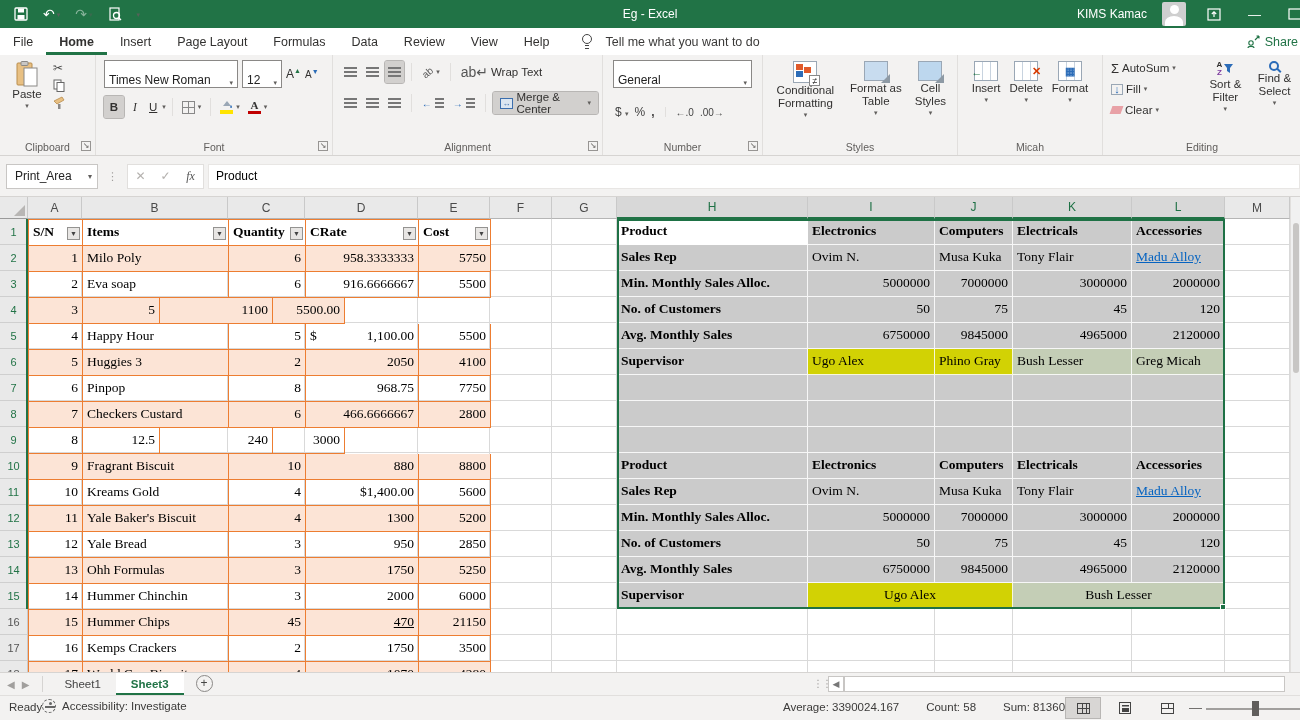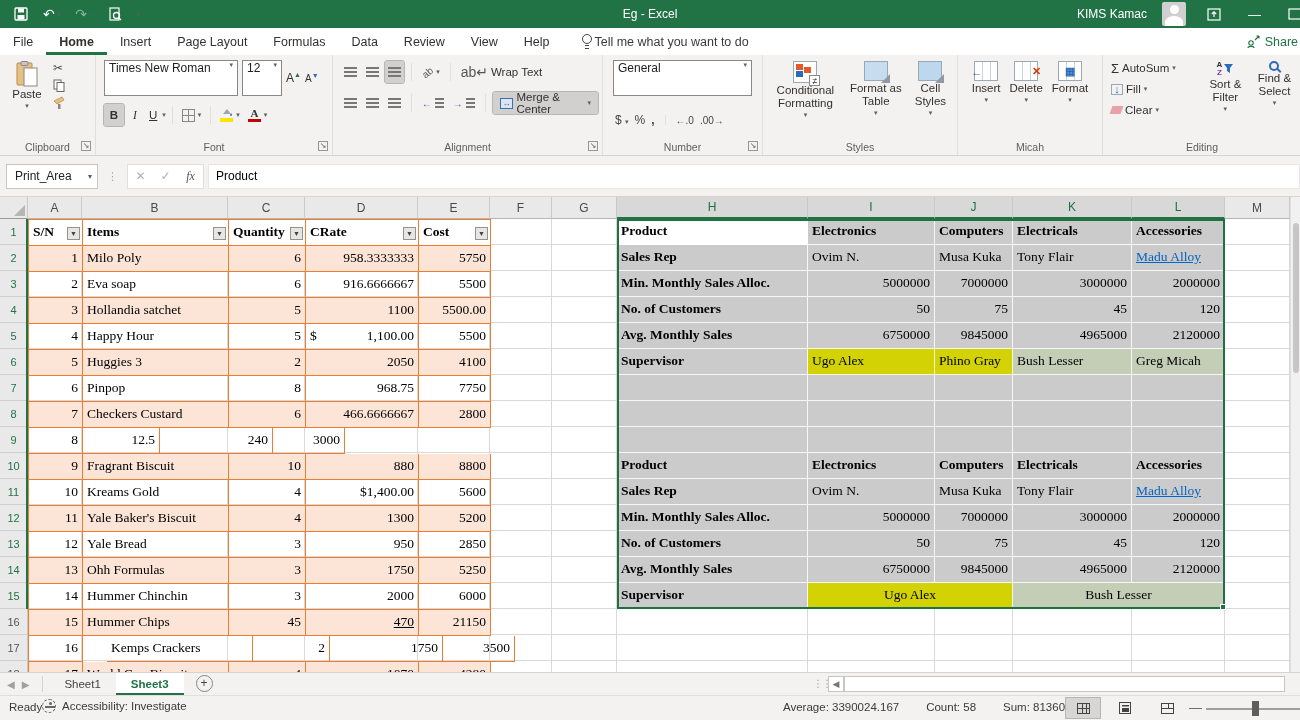--- a/index.html
+++ b/index.html
@@ -15,36 +15,36 @@
   .tb-right{margin-left:auto;display:flex;align-items:center;gap:15px;margin-right:0;font-size:12px;z-index:2}
   .avatar{width:24px;height:24px;background:#cfcfcf;border-radius:2px;position:relative;overflow:hidden;flex:0 0 auto}
   .avatar::before{content:"";position:absolute;left:7.5px;top:3px;width:9px;height:9px;border-radius:50%;background:#fff}
   .avatar::after{content:"";position:absolute;left:3px;top:13.5px;width:18px;height:12px;border-radius:50% 50% 0 0;background:#fff}
   .winbtn{font-size:13px;padding:0 6px}
   
   #tabrow{height:27px;background:#fff;display:flex;align-items:stretch;font-size:12.5px;color:#323130;position:relative}
   #menu-tabs{display:flex}
   .mtab{padding:0 13px;display:flex;align-items:center;cursor:default}
   .mtab.active{font-weight:bold;box-shadow:inset 0 -3px 0 #217346}
-  .tellme{display:flex;align-items:center;gap:1px;margin-left:20px;color:#3b3a39}
+  .tellme{display:flex;align-items:center;gap:12px;margin-left:20px;color:#3b3a39}
   .bulb{width:11px;height:15px;position:relative;display:inline-block}
   .bulb i{position:absolute;left:0;top:0;width:10px;height:10px;border:1.4px solid #444;border-radius:50%}
   .bulb b{position:absolute;left:3px;bottom:0;width:4px;height:4px;border-top:1.4px solid #444;border-bottom:1.4px solid #444}
   .share{position:absolute;right:0;top:0;height:100%;display:flex;align-items:center;gap:5px;color:#217346;padding:0 2px 0 10px;overflow:hidden}
   
   #ribbon{height:101px;background:#F3F2F1;border-bottom:1px solid #D6D4D2;display:flex;position:relative;font-size:11.5px;color:#323130}
   .rgroup{position:relative;height:100%;border-right:1px solid #E1DFDD;flex:0 0 auto}
   .glabel{position:absolute;bottom:2px;left:0;right:0;text-align:center;font-size:10.5px;color:#605E5C}
   .launcher{position:absolute;bottom:4px;right:4px;width:10px;height:10px;border:1px solid #979593;color:#605E5C;font-size:8px;line-height:8px;text-align:center}
   .gbody{display:flex;padding:3px 5px 0 5px;height:78px}
   .bigbtn{display:flex;flex-direction:column;align-items:center;justify-content:flex-start;gap:1px;padding:3px 3px 0 3px;text-align:center;line-height:1.15;border-radius:2px}
   .bigbtn .car{font-size:7px;color:#605E5C}
   .smallbtn{height:22px;display:flex;align-items:center;gap:3px;padding:0 3px;border-radius:2px}
   .pressed{background:#D2D0CE;outline:1px solid #B8B6B4}
-  .combo{background:#fff;border:1px solid #8A8886;height:36px;display:flex;align-items:flex-start;padding:0 4px;font-size:12px;color:#222}
+  .combo{background:#fff;border:1px solid #8A8886;height:28px;display:flex;align-items:flex-end;padding:0 4px;font-size:12px;color:#222}
   .combo .car{margin-left:auto;font-size:7px;color:#605E5C;padding-left:5px}
   .car{font-size:7px;color:#605E5C}
   .vsep{width:1px;background:#E1DFDD;margin:2px 4px;align-self:stretch}
   
   .bars{display:inline-block;width:13px;height:10px;background:repeating-linear-gradient(to bottom,#777 0 1.6px,transparent 1.6px 4.2px)}
   .boxgrid{display:inline-block;width:13px;height:13px;border:1px solid #888;background:linear-gradient(#888,#888) center/100% 1px no-repeat,linear-gradient(90deg,#888,#888) center/1px 100% no-repeat}
   .clrstack{display:inline-flex;flex-direction:column;align-items:center;gap:1px}
   .clrbar{width:13px;height:3.5px}
   .mergeic{display:inline-block;width:16px;height:11px;border:1px solid #3C6FAE;background:#DCE6F1;color:#3C6FAE;font-size:8px;line-height:9px;text-align:center}
   .mag{display:inline-block;width:10px;height:10px;border:2px solid #2B6CB8;border-radius:50%;position:relative}
@@ -560,21 +560,20 @@
         </div>
         <div class="lrow">
           <div class="lc ar" style="width: 54px;">2</div>
           <div class="lc al" style="width: 146px;">Eva soap</div>
           <div class="lc ar" style="width: 77px;">6</div>
           <div class="lc ar" style="width: 113px;">916.6666667</div>
           <div class="lc ar" style="width: 72px;">5500</div>
         </div>
         <div class="lrow">
           <div class="lc ar band" style="width: 54px;">3</div>
-          <div class="lc al band" style="width: 146px;">Hollandia satchet</div>
           <div class="lc ar band" style="width: 77px;">5</div>
           <div class="lc ar band" style="width: 113px;">1100</div>
           <div class="lc ar band" style="width: 72px;">5500.00</div>
         </div>
         <div class="lrow">
           <div class="lc ar" style="width: 54px;">4</div>
           <div class="lc al" style="width: 146px;">Happy Hour</div>
           <div class="lc ar" style="width: 77px;">5</div>
           <div class="lc ar acct" style="width: 113px;">
             <span>$</span>
@@ -653,21 +652,21 @@
         </div>
         <div class="lrow">
           <div class="lc ar band" style="width: 54px;">15</div>
           <div class="lc al band" style="width: 146px;">Hummer Chips</div>
           <div class="lc ar band" style="width: 77px;">45</div>
           <div class="lc ar band" style="width: 113px; text-decoration: underline;">470</div>
           <div class="lc ar band" style="width: 72px;">21150</div>
         </div>
         <div class="lrow">
           <div class="lc ar" style="width: 54px;">16</div>
-          <div class="lc al" style="width: 146px; margin-left: 24px;">Kemps Crackers</div>
+          <div class="lc al" style="width: 146px;">Kemps Crackers</div>
           <div class="lc ar" style="width: 77px;">2</div>
           <div class="lc ar" style="width: 113px;">1750</div>
           <div class="lc ar" style="width: 72px;">3500</div>
         </div>
         <div class="lrow">
           <div class="lc ar band" style="width: 54px;">17</div>
           <div class="lc al band" style="width: 146px;">World Cup Biscuit</div>
           <div class="lc ar band" style="width: 77px;">4</div>
           <div class="lc ar band" style="width: 113px;">1070</div>
           <div class="lc ar band" style="width: 72px;">4280</div>

